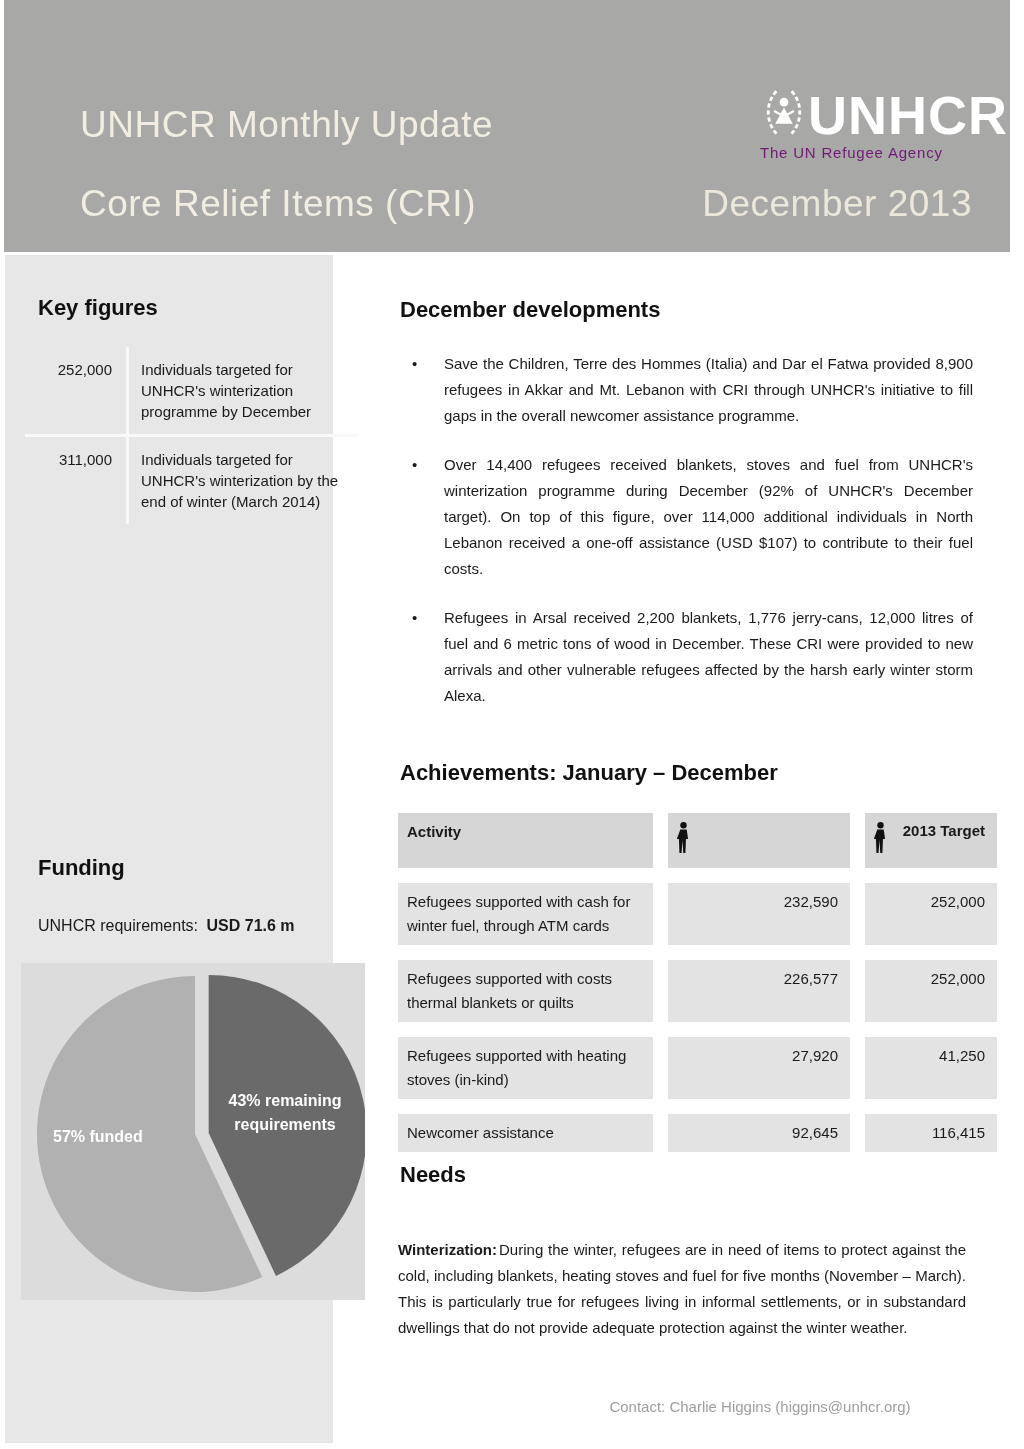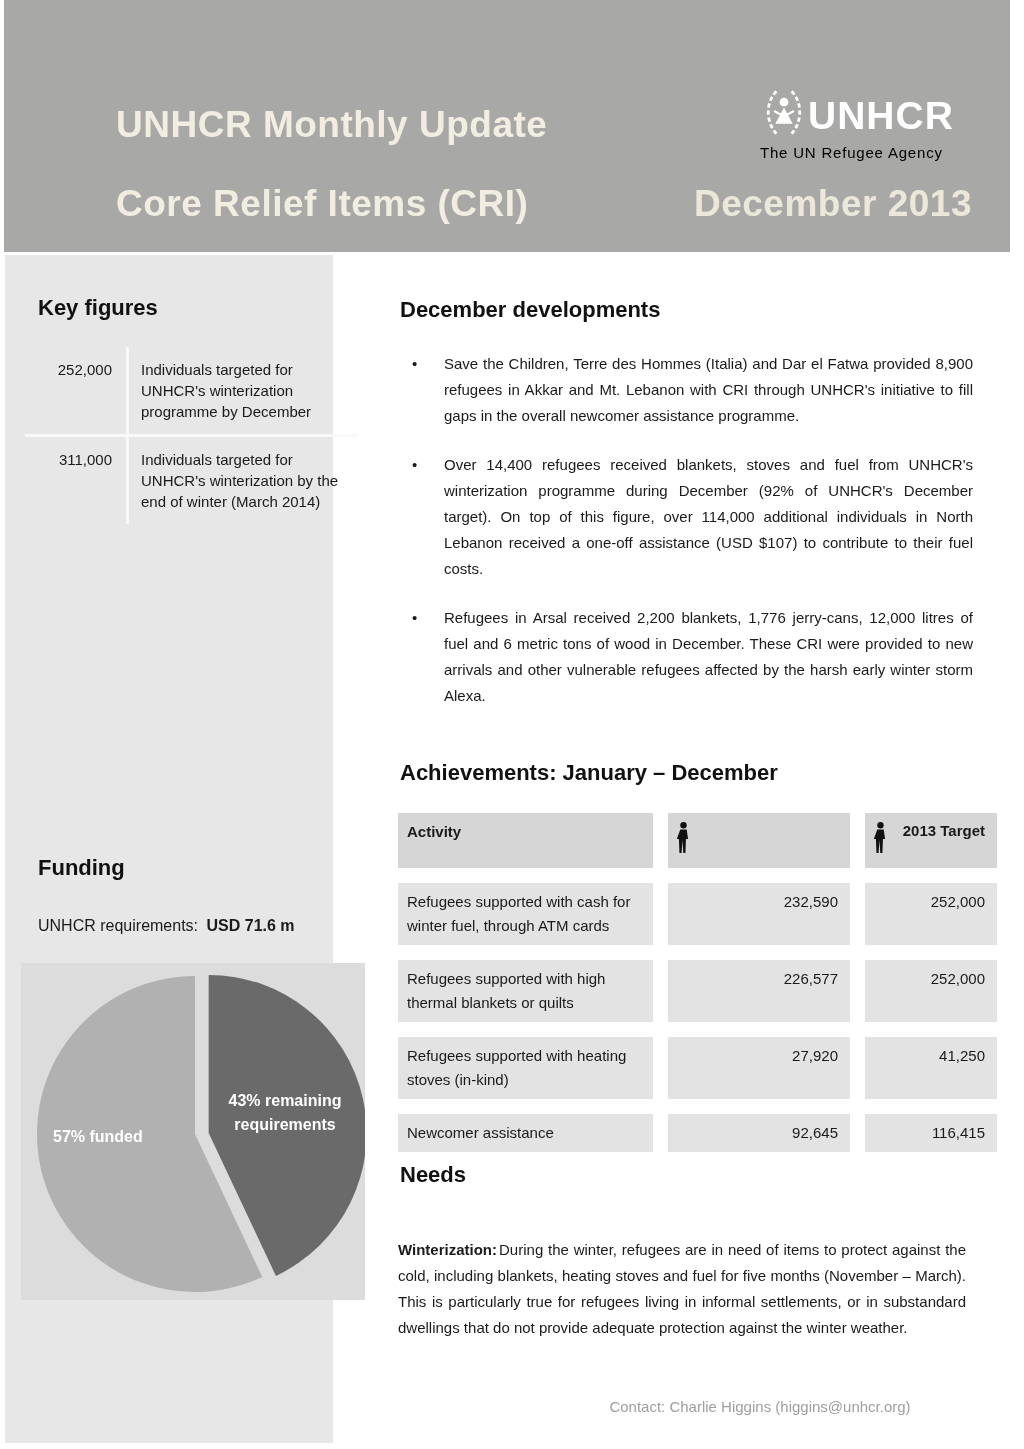--- a/index.html
+++ b/index.html
@@ -7,30 +7,30 @@
   .page {
     position:relative; width:1024px; height:1449px; overflow:hidden;
     background:#ffffff; font-family:"Liberation Sans", sans-serif; color:#1a1a1a;
   }
   
   .header {
     position:absolute; left:4px; top:0; width:1006px; height:252px;
     background:#a8a8a6;
   }
   .title1, .title2, .hdr-date {
-    position:absolute; font-weight:bold; font-size:37px; color:#f1eee1;
-    white-space:nowrap; letter-spacing:0.5px;margin-left:36px;
+    position:absolute; font-weight:normal; font-size:37px; color:#f1eee1;
+    white-space:nowrap; letter-spacing:0.5px;
   }
   .title1 { left:76px; top:104px; }
   .title2 { left:76px; top:183px; }
   .hdr-date { right:38px; top:183px; color:#ebe8da; }
   .logo { position:absolute; right:34px; top:88px; width:216px; }
   .logo-row { display:flex; align-items:center; }
-  .logo-word { font-weight:bold; font-size:39px; color:#ffffff; letter-spacing:1px; line-height:1; }
-  .logo-tag { font-size:15px; color:#000000; margin-top:2px; letter-spacing:0.8px; white-space:nowrap; }
+  .logo-word { font-weight:bold; font-size:54px; color:#ffffff; letter-spacing:1px; line-height:1; }
+  .logo-tag { font-size:15px; color:#701a75; margin-top:2px; letter-spacing:0.8px; white-space:nowrap; }
   
   .leftcol {
     position:absolute; left:5px; top:255px; width:328px; height:1188px;
     background:#e7e7e7;
   }
   .sec-heading { position:absolute; font-size:22px; font-weight:bold; color:#111; white-space:nowrap; }
   .kf-heading { left:33px; top:40px; }
   .kf-table { position:absolute; left:20px; top:92px; width:332px; font-size:15px; line-height:21px; }
   .kf-row { display:flex; }
   .kf-row.first { border-bottom:3px solid #f8f8f8; }
@@ -166,21 +166,21 @@
             <path d="M3 7 h6 l1.3 9 h-2 l-0.5 13 h-2 l-0.8-12 -0.8 12 h-2 l-0.5-13 h-2 z" fill="#111"></path>
           </svg>
         </span>
         <span class="hcap">2013 Target</span>
       </div>
 
       <div class="cell">Refugees supported with cash for winter fuel, through ATM cards</div>
       <div class="cell num">232,590</div>
       <div class="cell num">252,000</div>
 
-      <div class="cell">Refugees supported with high thermal blankets or quilts</div>
+      <div class="cell">Refugees supported with costs thermal blankets or quilts</div>
       <div class="cell num">226,577</div>
       <div class="cell num">252,000</div>
 
       <div class="cell">Refugees supported with heating stoves (in-kind)</div>
       <div class="cell num">27,920</div>
       <div class="cell num">41,250</div>
 
       <div class="cell">Newcomer assistance</div>
       <div class="cell num">92,645</div>
       <div class="cell num">116,415</div>

